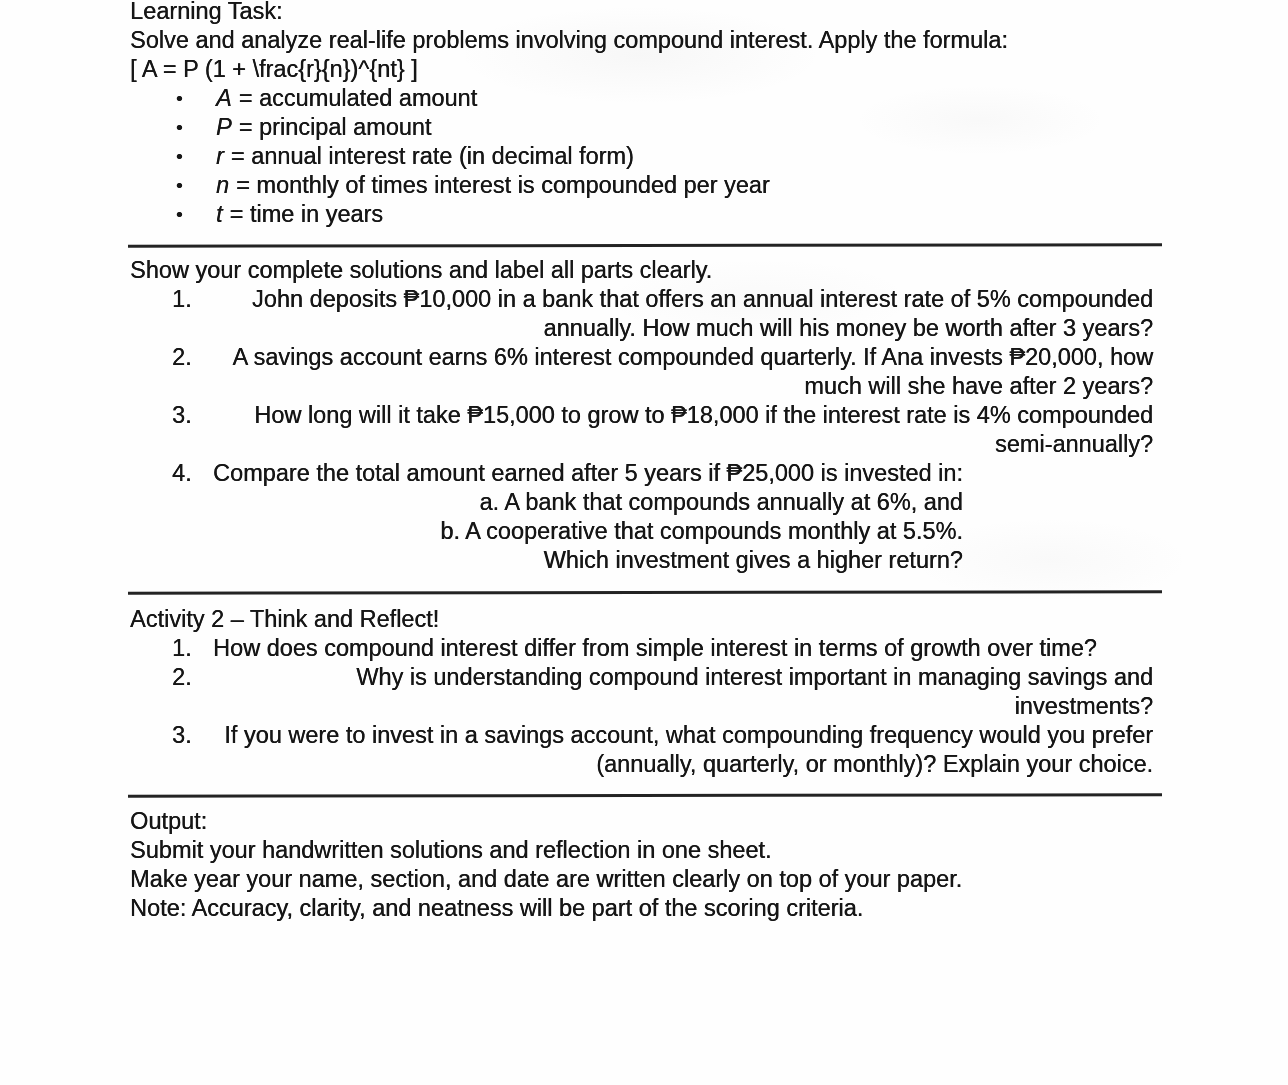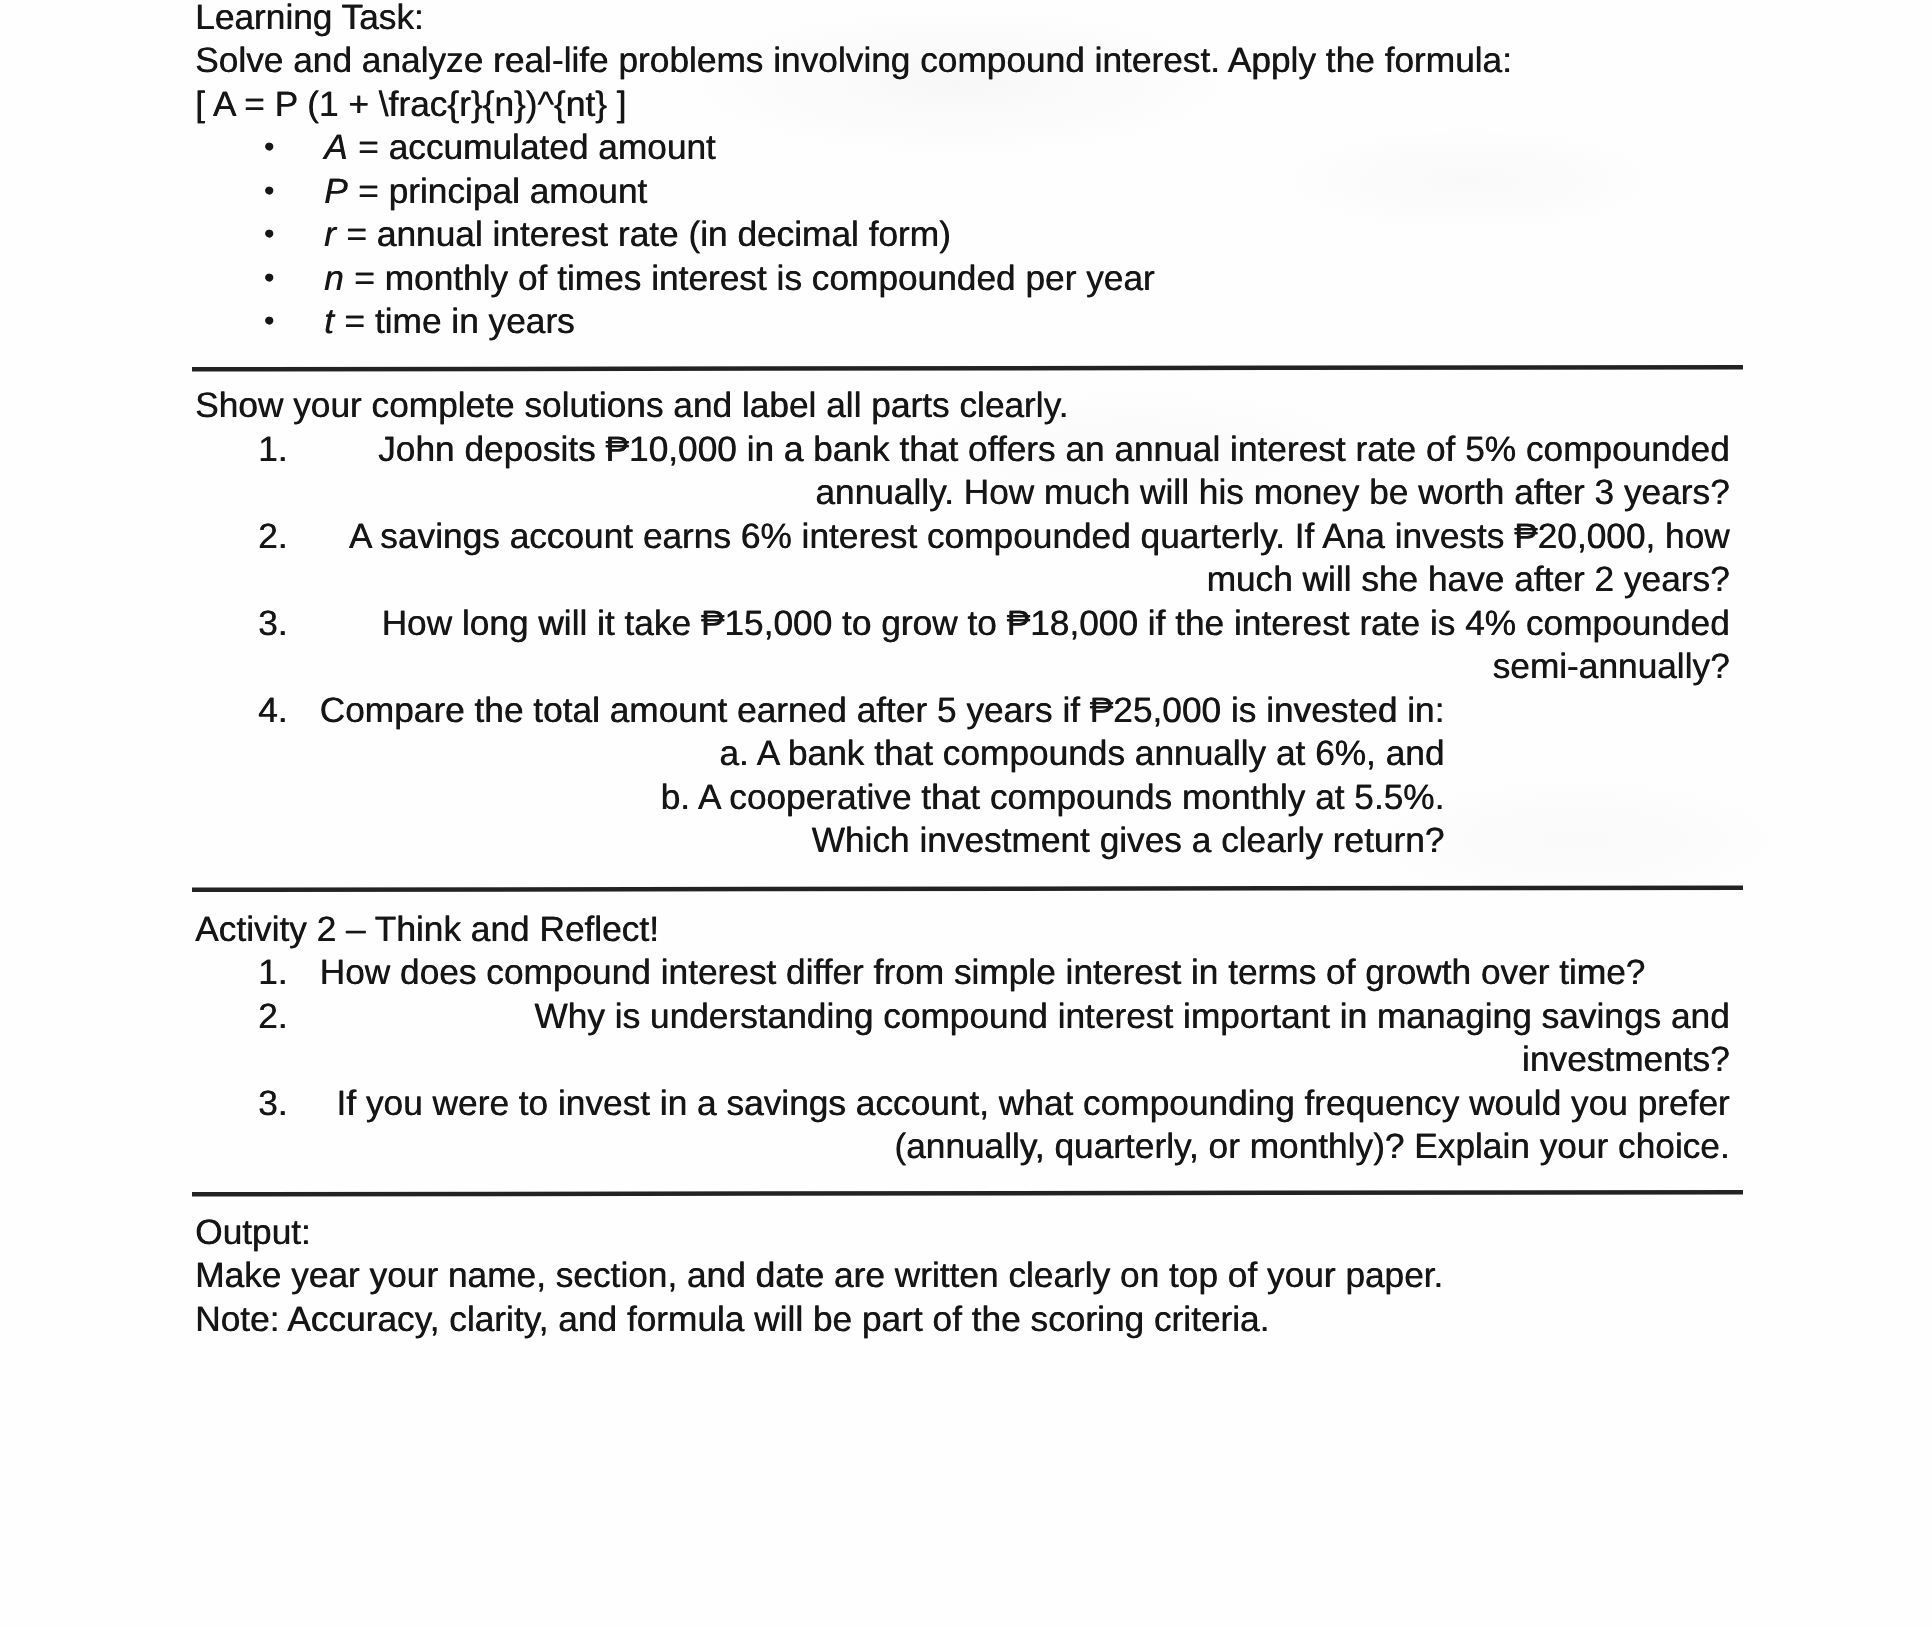--- a/index.html
+++ b/index.html
@@ -100,21 +100,21 @@
   <div class="num-row">
     <span class="num-cell">3.</span>
     <span class="num-text">How long will it take ₱15,000 to grow to ₱18,000 if the interest rate is 4% compounded semi-annually?</span>
   </div>
   <div class="num-row">
     <span class="num-cell">4.</span>
     <span class="num-text">
       <div class="ln">Compare the total amount earned after 5 years if ₱25,000 is invested in:</div>
       <div class="ln">a. A bank that compounds annually at 6%, and</div>
       <div class="ln">b. A cooperative that compounds monthly at 5.5%.</div>
-      <div class="ln">Which investment gives a clearly return?</div>
+      <div class="ln">Which investment gives a higher return?</div>
     </span>
   </div>
 
   <hr class="rule rule-2">
 
   <div class="ln">Activity 2 – Think and Reflect!</div>
 
   <div class="num-row">
     <span class="num-cell">1.</span>
     <span class="num-text">How does compound interest differ from simple interest in terms of growth over time?</span>
@@ -124,16 +124,17 @@
     <span class="num-text">Why is understanding compound interest important in managing savings and investments?</span>
   </div>
   <div class="num-row">
     <span class="num-cell">3.</span>
     <span class="num-text">If you were to invest in a savings account, what compounding frequency would you prefer (annually, quarterly, or monthly)? Explain your choice.</span>
   </div>
 
   <hr class="rule rule-3">
 
   <div class="ln">Output:</div>
+  <div class="ln">Submit your handwritten solutions and reflection in one sheet.</div>
   <div class="ln">Make year your name, section, and date are written clearly on top of your paper.</div>
-  <div class="ln">Note: Accuracy, clarity, and formula will be part of the scoring criteria.</div>
+  <div class="ln">Note: Accuracy, clarity, and neatness will be part of the scoring criteria.</div>
 
 </div>
 
 </body></html>

